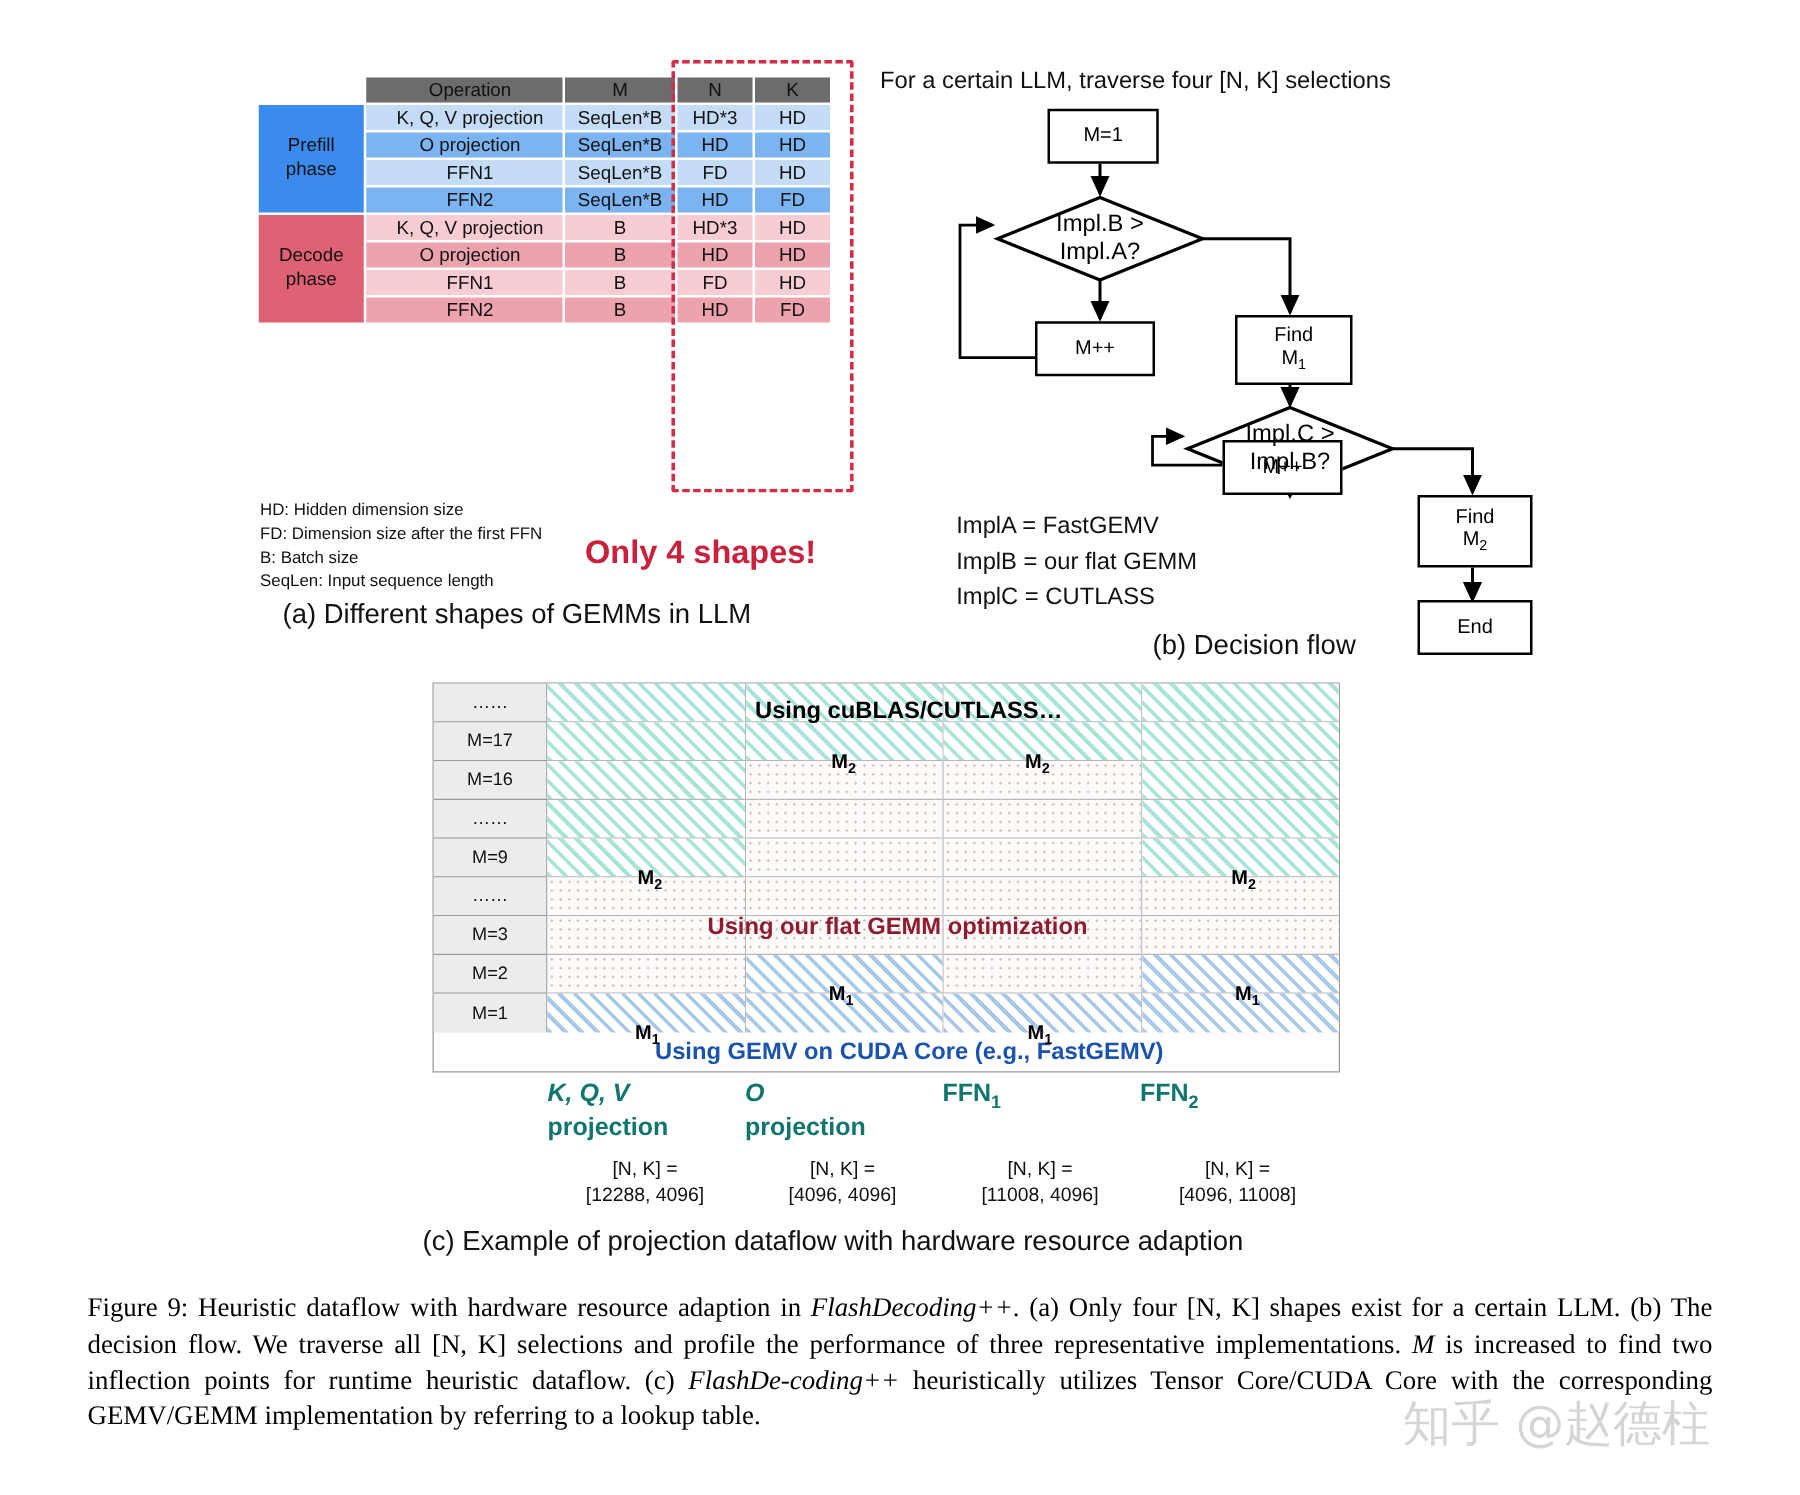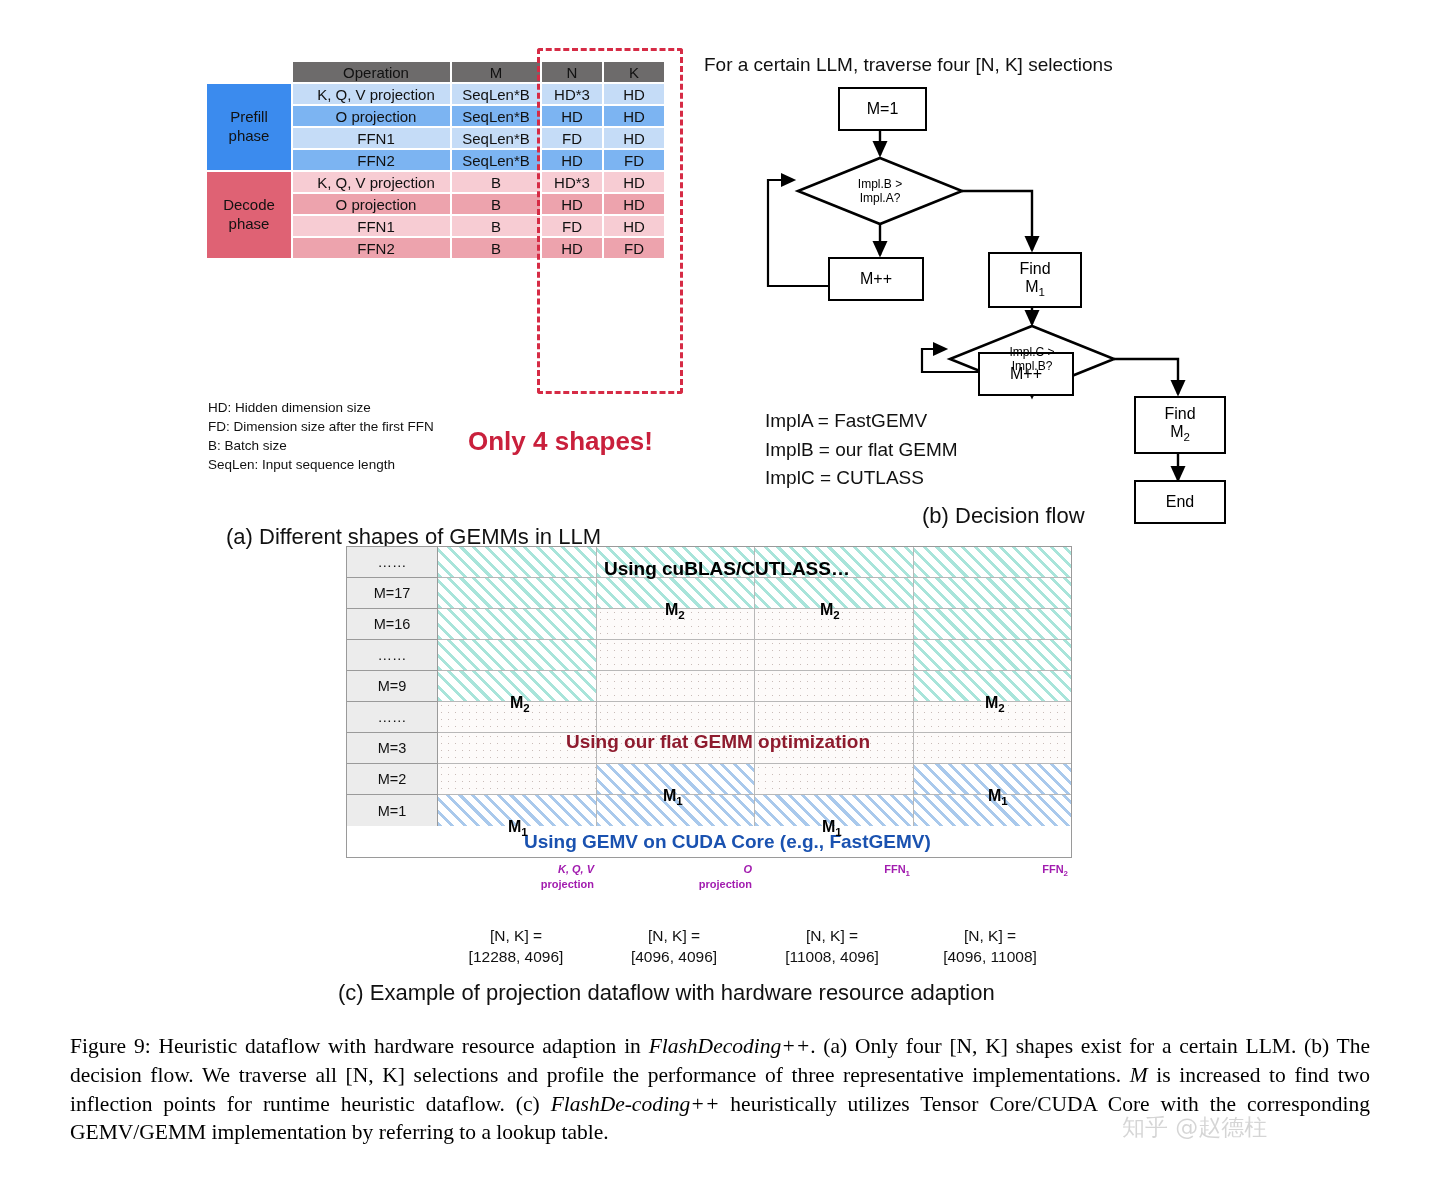--- a/index.html
+++ b/index.html
@@ -48,37 +48,37 @@
   }
   #only4{
     position:absolute;left:468px;top:400px;
     font-size:26px;font-weight:bold;color:#c9203c;
     font-family:"Liberation Sans", sans-serif;
     margin-top:26px;
   }
   .subcap{
     position:absolute;font-size:22px;color:#111;white-space:nowrap;
   }
-  #cap-a{left:226px;top:524px;}
+  #cap-a{left:226px;top:478px;}
   #cap-b{left:922px;top:503px;}
   #cap-c{left:338px;top:980px;}
 
   
   #panel-b{left:700px;top:52px;width:530px;height:460px;}
   #flow-title{
     position:absolute;left:4px;top:2px;font-size:19px;font-weight:normal;color:#111;
     white-space:nowrap;
   }
   .fbox{
     position:absolute;border:2px solid #000;background:#fff;
     display:flex;align-items:center;justify-content:center;
     font-size:16px;color:#000;text-align:center;line-height:1.15;
   }
   .fdiam{
-    position:absolute;font-size:12px;color:#000;text-align:center;
+    position:absolute;font-size:19px;color:#000;text-align:center;
     display:flex;align-items:center;justify-content:center;line-height:1.18;
     z-index:2;
   }
   #legend-b{
     position:absolute;left:65px;top:355px;font-size:19px;line-height:1.5;color:#111;
   }
   sub{font-size:0.72em;}
 
   
   #panel-c{left:346px;top:546px;width:724px;height:310px;
@@ -124,41 +124,41 @@
   #b-gemv{left:524px;top:831px;font-size:19px;color:#1a52b0;}
 
   
   .mark{
     position:absolute;font-size:16px;font-weight:bold;color:#000;z-index:6;
     pointer-events:none;
   }
 
   
   .colcap{
-    position:absolute;text-align:right;font-size:11px;font-weight:bold;color:#a21caf;
+    position:absolute;text-align:left;font-size:20px;font-weight:bold;color:#0f766e;
     line-height:1.35;
   }
   .colcap .it{font-style:italic;}
   .nkcap{
     position:absolute;text-align:center;font-size:15.5px;color:#111;line-height:1.35;
   }
 
   
   #caption{
     position:absolute;left:70px;top:1032px;width:1300px;
     font-family:"Liberation Serif", serif;
     font-size:21.5px;line-height:1.34;color:#000;text-align:justify;
   }
   #caption i{font-style:italic;}
   #caption .mvar{font-style:italic;font-family:"Liberation Serif",serif;}
 
   
   #watermark{
     position:absolute;left:1122px;top:1112px;
-    font-size:23px;color:#000;opacity:0.16;white-space:nowrap;
+    font-size:39px;color:#000;opacity:0.16;white-space:nowrap;
     font-family:"DejaVu Sans", sans-serif;
   }
 </style>
 </head>
 <body>
 
 <div class="fig" id="panel-a">
   <table class="shapes">
     <tbody>
         <tr>

